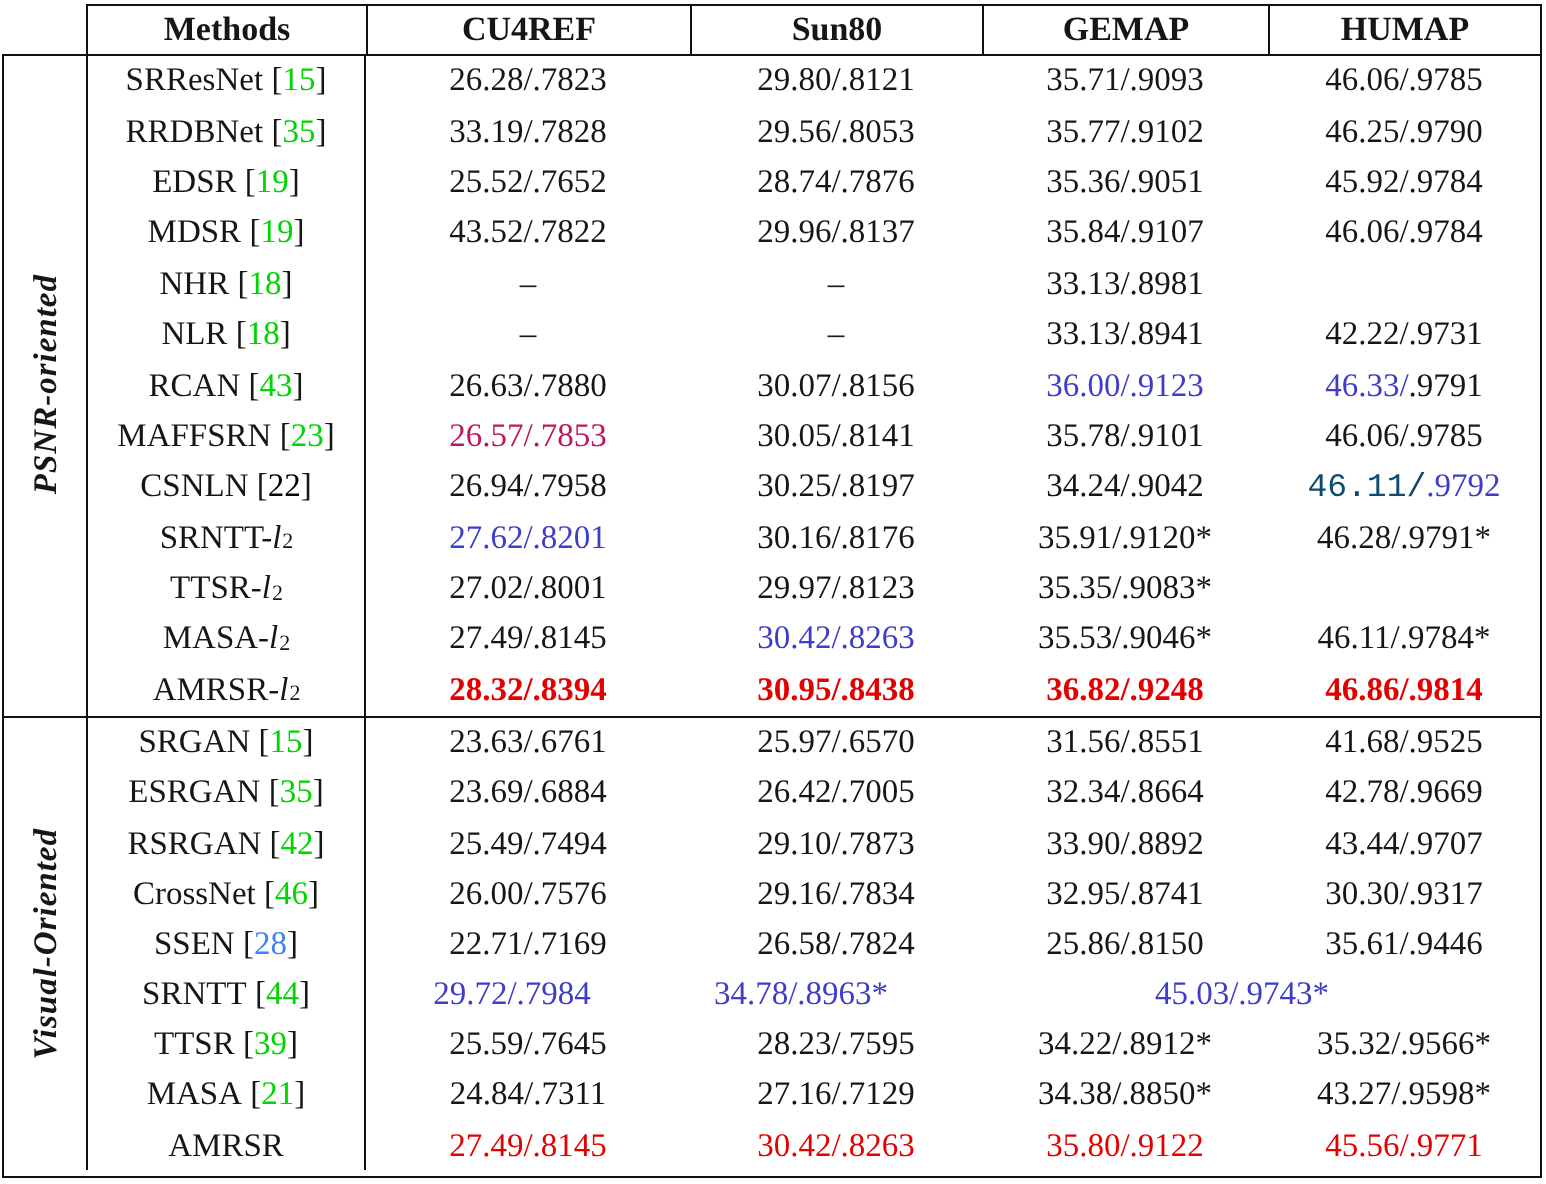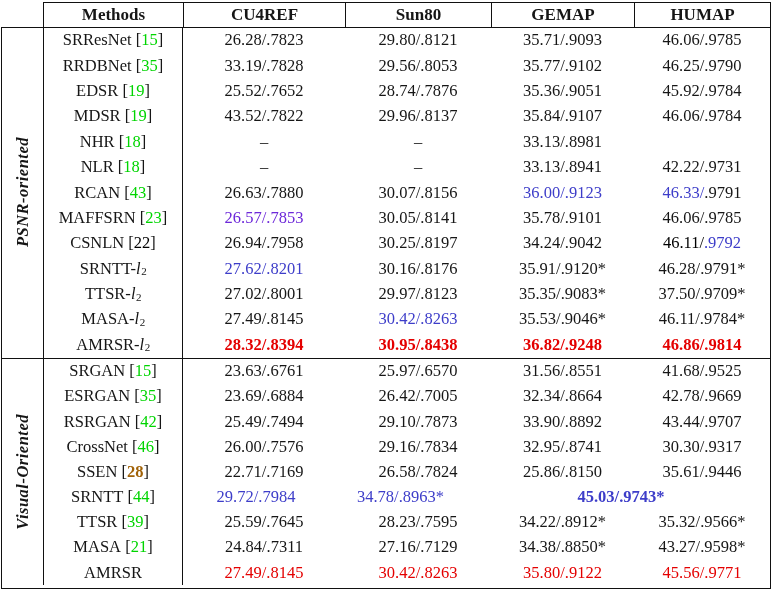--- a/index.html
+++ b/index.html
@@ -234,21 +234,21 @@
             </div>
           </div>
           <div class="t-row">
             <div class="cell c-m">
               <span>MAFFSRN</span>
               <span>&nbsp;[</span>
               <span style="color: rgb(0, 213, 0);">23</span>
               <span>]</span>
             </div>
             <div class="cell c-1">
-              <span style="color: #6d28d9;">26.57/.7853</span>
+              <span style="color: #be185d;">26.57/.7853</span>
             </div>
             <div class="cell c-2">
               <span style="color: rgb(22, 22, 22);">30.05/.8141</span>
             </div>
             <div class="cell c-3">
               <span style="color: rgb(22, 22, 22);">35.78/.9101</span>
             </div>
             <div class="cell c-4">
               <span style="color: rgb(22, 22, 22);">46.06/.9785</span>
             </div>
@@ -263,21 +263,21 @@
             <div class="cell c-1">
               <span style="color: rgb(22, 22, 22);">26.94/.7958</span>
             </div>
             <div class="cell c-2">
               <span style="color: rgb(22, 22, 22);">30.25/.8197</span>
             </div>
             <div class="cell c-3">
               <span style="color: rgb(22, 22, 22);">34.24/.9042</span>
             </div>
             <div class="cell c-4">
-              <span style="color: #000000;">46.11/</span>
+              <span style="color: #0c4a6e; font-family: Liberation Mono, monospace;">46.11/</span>
               <span style="color: rgb(61, 61, 201);">.9792</span>
             </div>
           </div>
           <div class="t-row">
             <div class="cell c-m">
               <span>SRNTT-</span>
               <i>l</i>
               <sub>2</sub>
             </div>
             <div class="cell c-1">
@@ -300,23 +300,20 @@
               <sub>2</sub>
             </div>
             <div class="cell c-1">
               <span style="color: rgb(22, 22, 22);">27.02/.8001</span>
             </div>
             <div class="cell c-2">
               <span style="color: rgb(22, 22, 22);">29.97/.8123</span>
             </div>
             <div class="cell c-3">
               <span style="color: rgb(22, 22, 22);">35.35/.9083*</span>
-            </div>
-            <div class="cell c-4">
-              <span style="color: rgb(22, 22, 22);">37.50/.9709*</span>
             </div>
           </div>
           <div class="t-row">
             <div class="cell c-m">
               <span>MASA-</span>
               <i>l</i>
               <sub>2</sub>
             </div>
             <div class="cell c-1">
               <span style="color: rgb(22, 22, 22);">27.49/.8145</span>
@@ -434,21 +431,21 @@
               <span style="color: rgb(22, 22, 22);">32.95/.8741</span>
             </div>
             <div class="cell c-4">
               <span style="color: rgb(22, 22, 22);">30.30/.9317</span>
             </div>
           </div>
           <div class="t-row">
             <div class="cell c-m">
               <span>SSEN</span>
               <span>&nbsp;[</span>
-              <span style="color: #a16207; font-weight: bold;">28</span>
+              <span style="color: #3b82f6;">28</span>
               <span>]</span>
             </div>
             <div class="cell c-1">
               <span style="color: rgb(22, 22, 22);">22.71/.7169</span>
             </div>
             <div class="cell c-2">
               <span style="color: rgb(22, 22, 22);">26.58/.7824</span>
             </div>
             <div class="cell c-3">
               <span style="color: rgb(22, 22, 22);">25.86/.8150</span>
@@ -464,21 +461,21 @@
               <span style="color: rgb(0, 213, 0);">44</span>
               <span>]</span>
             </div>
             <div class="cell c-2">
               <span style="color: rgb(61, 61, 201);">29.72/.7984</span>
             </div>
             <div class="cell c-3">
               <span style="color: rgb(61, 61, 201);">34.78/.8963*</span>
             </div>
             <div class="cell c-4">
-              <span style="color: rgb(61, 61, 201); font-weight: bold;">45.03/.9743*</span>
+              <span style="color: rgb(61, 61, 201);">45.03/.9743*</span>
             </div>
           </div>
           <div class="t-row">
             <div class="cell c-m">
               <span>TTSR</span>
               <span>&nbsp;[</span>
               <span style="color: rgb(0, 213, 0);">39</span>
               <span>]</span>
             </div>
             <div class="cell c-1">

